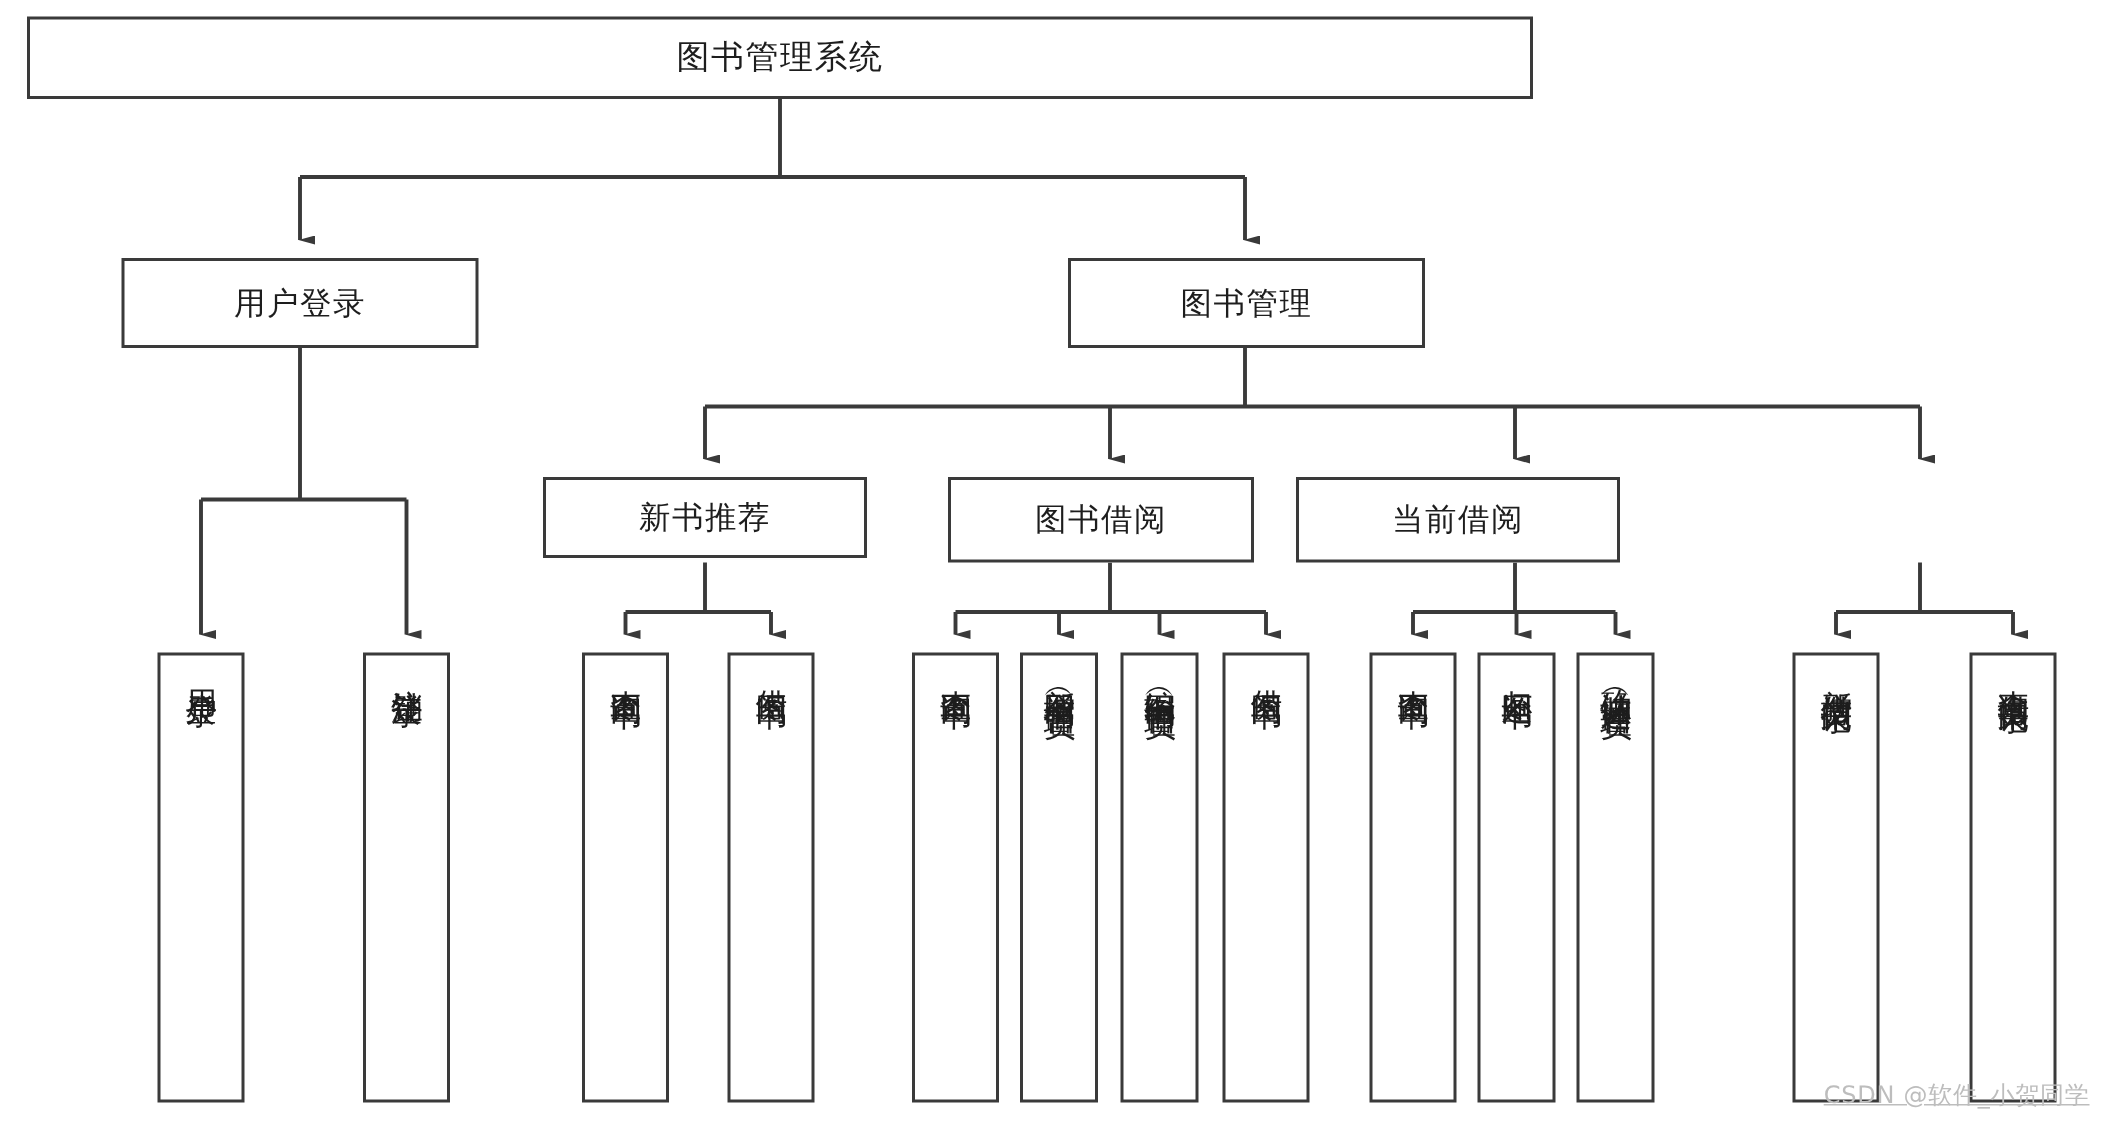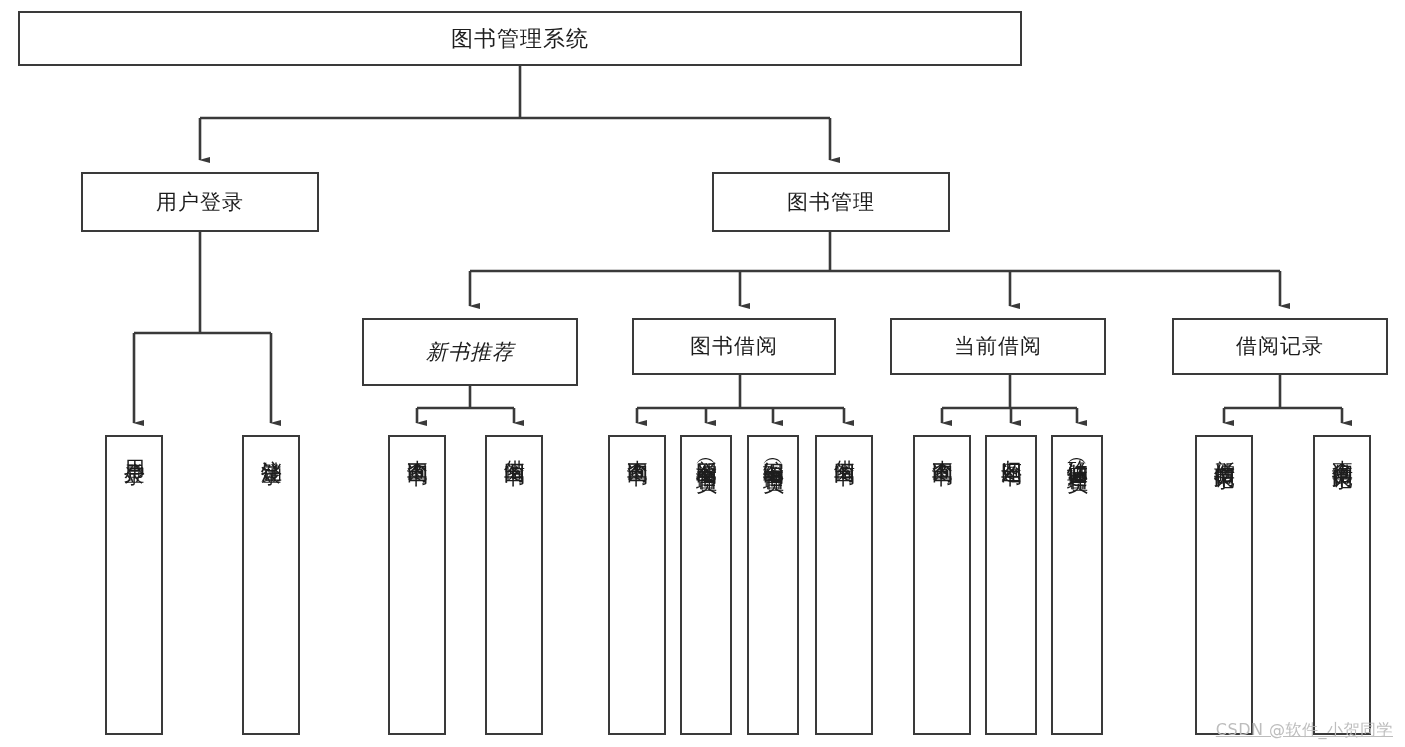--- a/index.html
+++ b/index.html
@@ -132,31 +132,28 @@
     <span class="label">图书管理系统</span>
   </div>
 
   <div class="node" style="left:81px; top:172px; width:238px; height:60px;">
     <span class="label">用户登录</span>
   </div>
   <div class="node" style="left:712px; top:172px; width:238px; height:60px;align-items:center;">
     <span class="label">图书管理</span>
   </div>
 
-  <div class="node" style="left:362px; top:318px; width:216px; height:68px;font-style:italic;">
+  <div class="node" style="left:362px; top:318px; width:216px; height:54px;">
     <span class="label">新书推荐</span>
   </div>
   <div class="node" style="left:632px; top:318px; width:204px; height:57px;">
     <span class="label">图书借阅</span>
   </div>
-  <div class="node" style="left:890px; top:318px; width:216px; height:57px;">
+  <div class="node" style="left:864px; top:318px; width:216px; height:57px;">
     <span class="label">当前借阅</span>
-  </div>
-  <div class="node" style="left:1172px; top:318px; width:216px; height:57px;">
-    <span class="label">借阅记录</span>
   </div>
 
   <div class="node leaf" style="left:105px; top:435px; width:58px; height:300px;">
     <span class="label">用户登录</span>
   </div>
   <div class="node leaf" style="left:242px; top:435px; width:58px; height:300px;">
     <span class="label">注销登录</span>
   </div>
 
   <div class="node leaf" style="left:388px; top:435px; width:58px; height:300px;">

